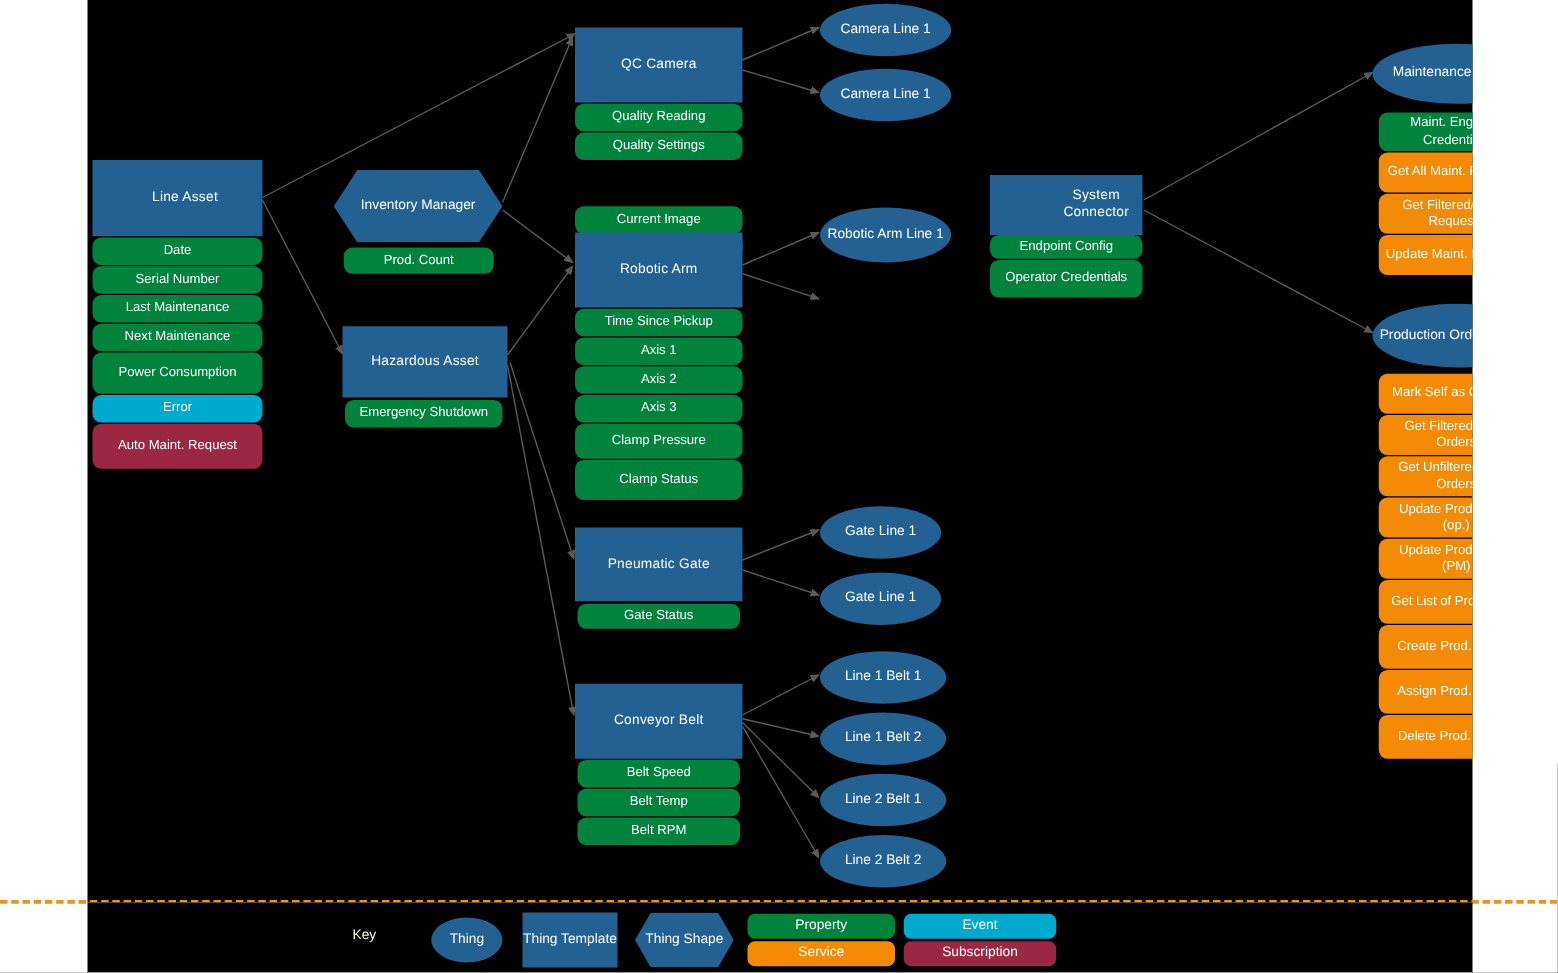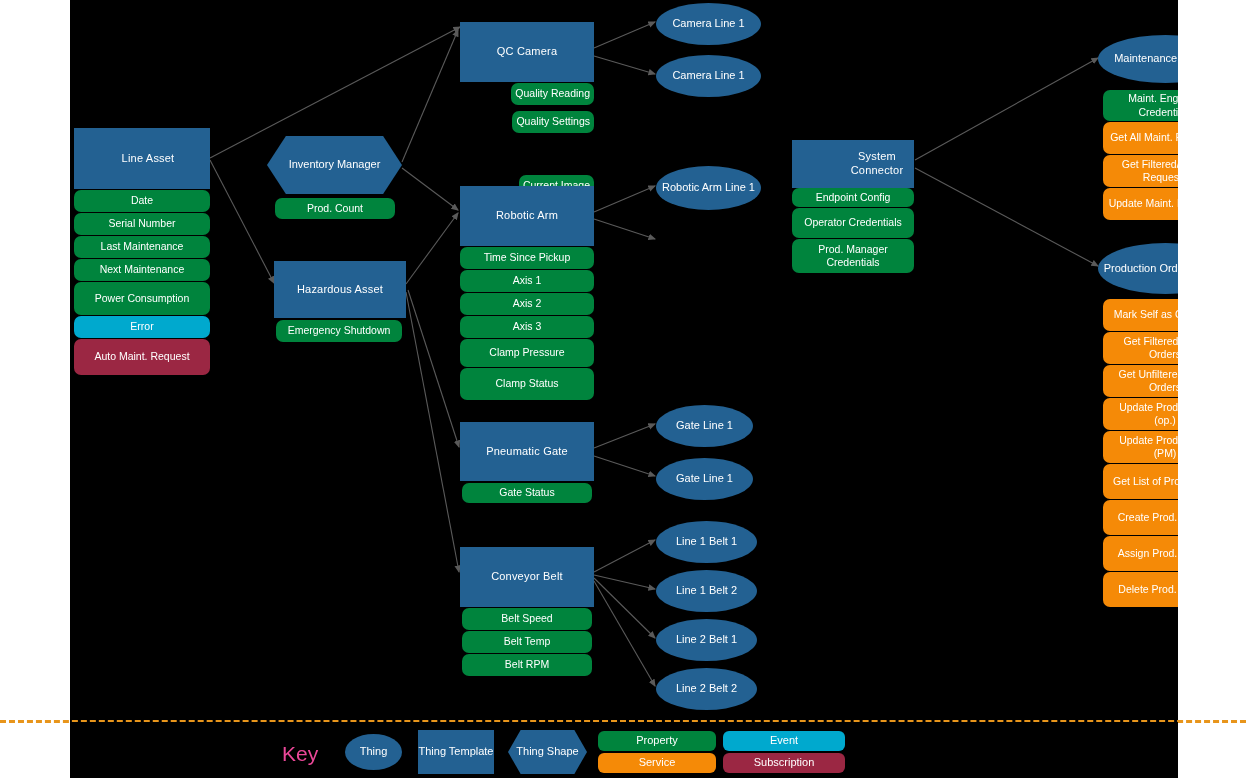--- a/index.html
+++ b/index.html
@@ -73,22 +73,22 @@
     padding: 2px 4px;
   }
   .prop  { background: #00843d; }
   .event { background: #00a9ce; }
   .svc   { background: #f58a07; }
   .sub   { background: #9b2743; }
 
   
   .key-label {
     position: absolute;
-    color: #ec4899;
-    font-size: 21px;
+    color: #fef9c3;
+    font-size: 11px;
   }
   .legend-box {
     position: absolute;
     color: #ffffff;
     font-size: 11px;
     display: flex; align-items: center; justify-content: center;
     text-align: center;
     border-radius: 6px;
     line-height: 1.2;
   }
@@ -173,21 +173,21 @@
     <div class="node tmpl" style="left:204px; top:261px; width:132px; height:57px;">
       <span>Hazardous Asset</span>
     </div>
     <div class="stack" style="left:206px; top:320px; width:126px;">
       <div class="chip prop" style="height:22px;">Emergency Shutdown</div>
     </div>
 
     <div class="node tmpl" style="left:390px; top:22px; width:134px; height:60px;">
       <span>QC Camera</span>
     </div>
-    <div class="stack" style="left:390px; top:83px; width:134px; gap:6px;align-items:flex-end;">
+    <div class="stack" style="left:390px; top:83px; width:134px; gap:1px;">
       <div class="chip prop" style="height:22px;">Quality Reading</div>
       <div class="chip prop" style="height:22px;">Quality Settings</div>
       <div class="chip prop" style="height:22px;margin-top:36px;">Current Image</div>
       <div class="chip event" style="height:18px;">Bad Quality</div>
     </div>
     <div class="node thing" style="left:586px; top:3px; width:105px; height:42px;">
       <span>Camera Line 1</span>
     </div>
     <div class="node thing" style="left:586px; top:55px; width:105px; height:42px;">
       <span>Camera Line 1</span>
@@ -241,21 +241,20 @@
     <div class="node thing" style="left:586px; top:668px; width:101px; height:42px;">
       <span>Line 2 Belt 2</span>
     </div>
 
     <div class="node tmpl" style="left:722px; top:140px; width:122px; height:48px;padding-left:48px;">
       <span>System Connector</span>
     </div>
     <div class="stack" style="left:722px; top:188px; width:122px; gap:1px;">
       <div class="chip prop" style="height:19px;">Endpoint Config</div>
       <div class="chip prop" style="height:30px;">Operator Credentials</div>
-      <div class="chip prop" style="height:34px;">Prod. Manager Credentials</div>
     </div>
 
     <div class="node thing" style="left:1028px; top:35px; width:135px; height:48px;">
       <span>Maintenance System</span>
     </div>
     <div class="stack" style="left:1033px; top:90px; width:124px; gap:1px;">
       <div class="chip prop" style="height:31px;">Maint. Engineer Credentials</div>
       <div class="chip svc" style="height:32px;">Get All Maint. Requests</div>
       <div class="chip svc" style="height:32px;">Get Filtered/Maint. Requests</div>
       <div class="chip svc" style="height:32px;">Update Maint. Requests</div>

